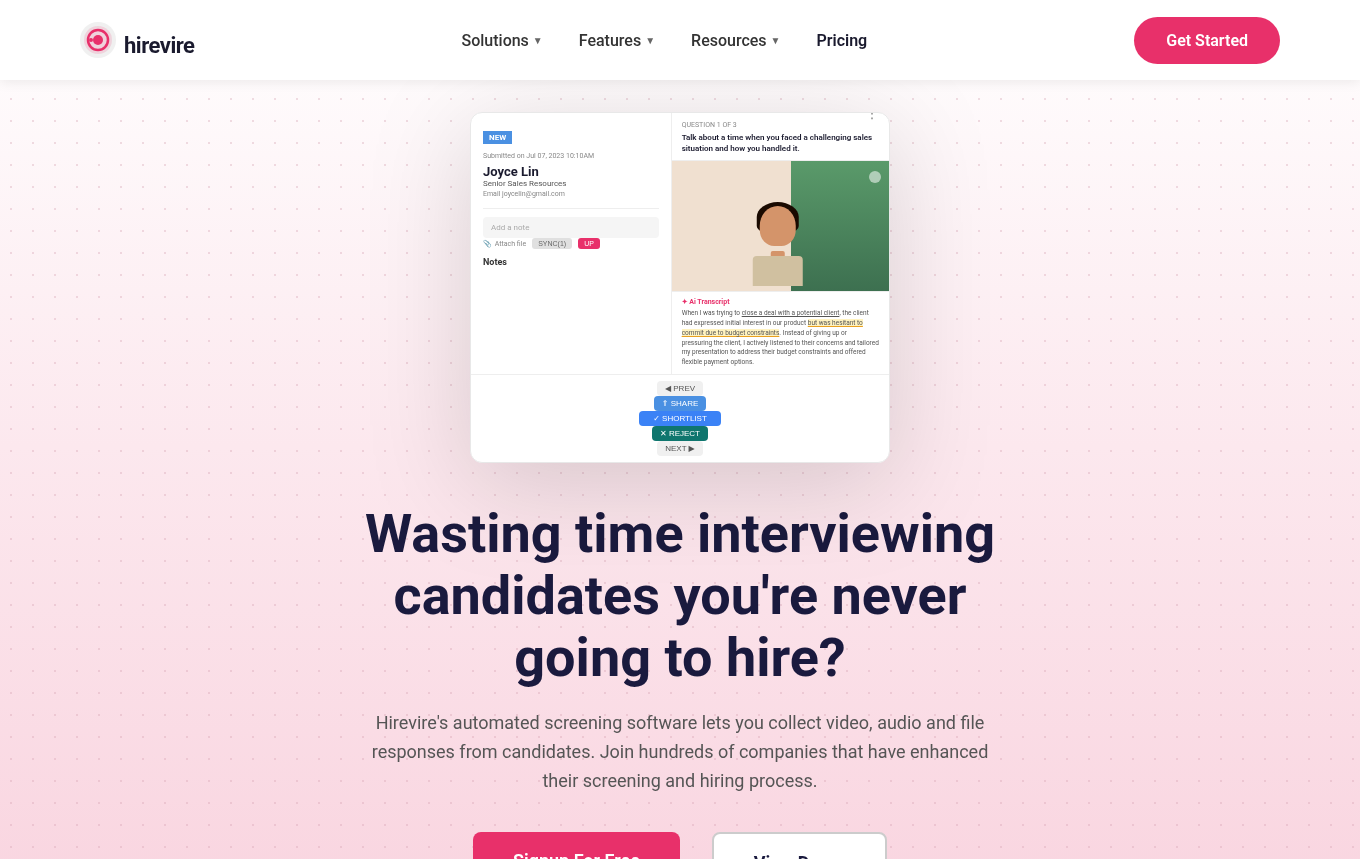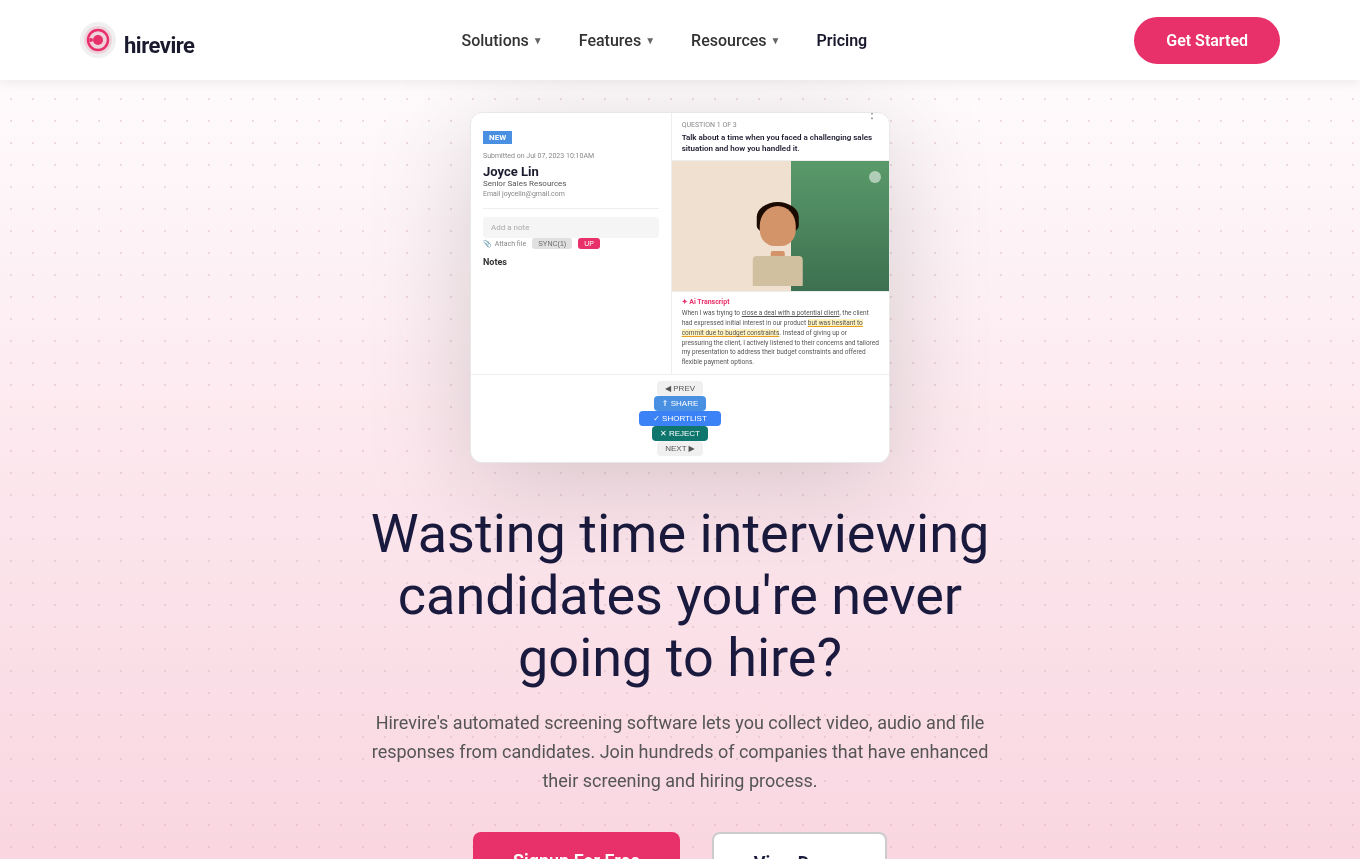--- a/index.html
+++ b/index.html
@@ -384,21 +384,21 @@
       color: #555;
       cursor: pointer;
       display: flex;
       align-items: center;
       gap: 3px;
     }
 
     
     .hero-headline {
       font-size: 54px;
-      font-weight: 400;
+      font-weight: 700;
       color: #1a1a3e;
       text-align: center;
       max-width: 700px;
       line-height: 1.15;
       margin-top: 40px;
     }
 
     .hero-subtitle {
       font-size: 18px;
       color: #555;

